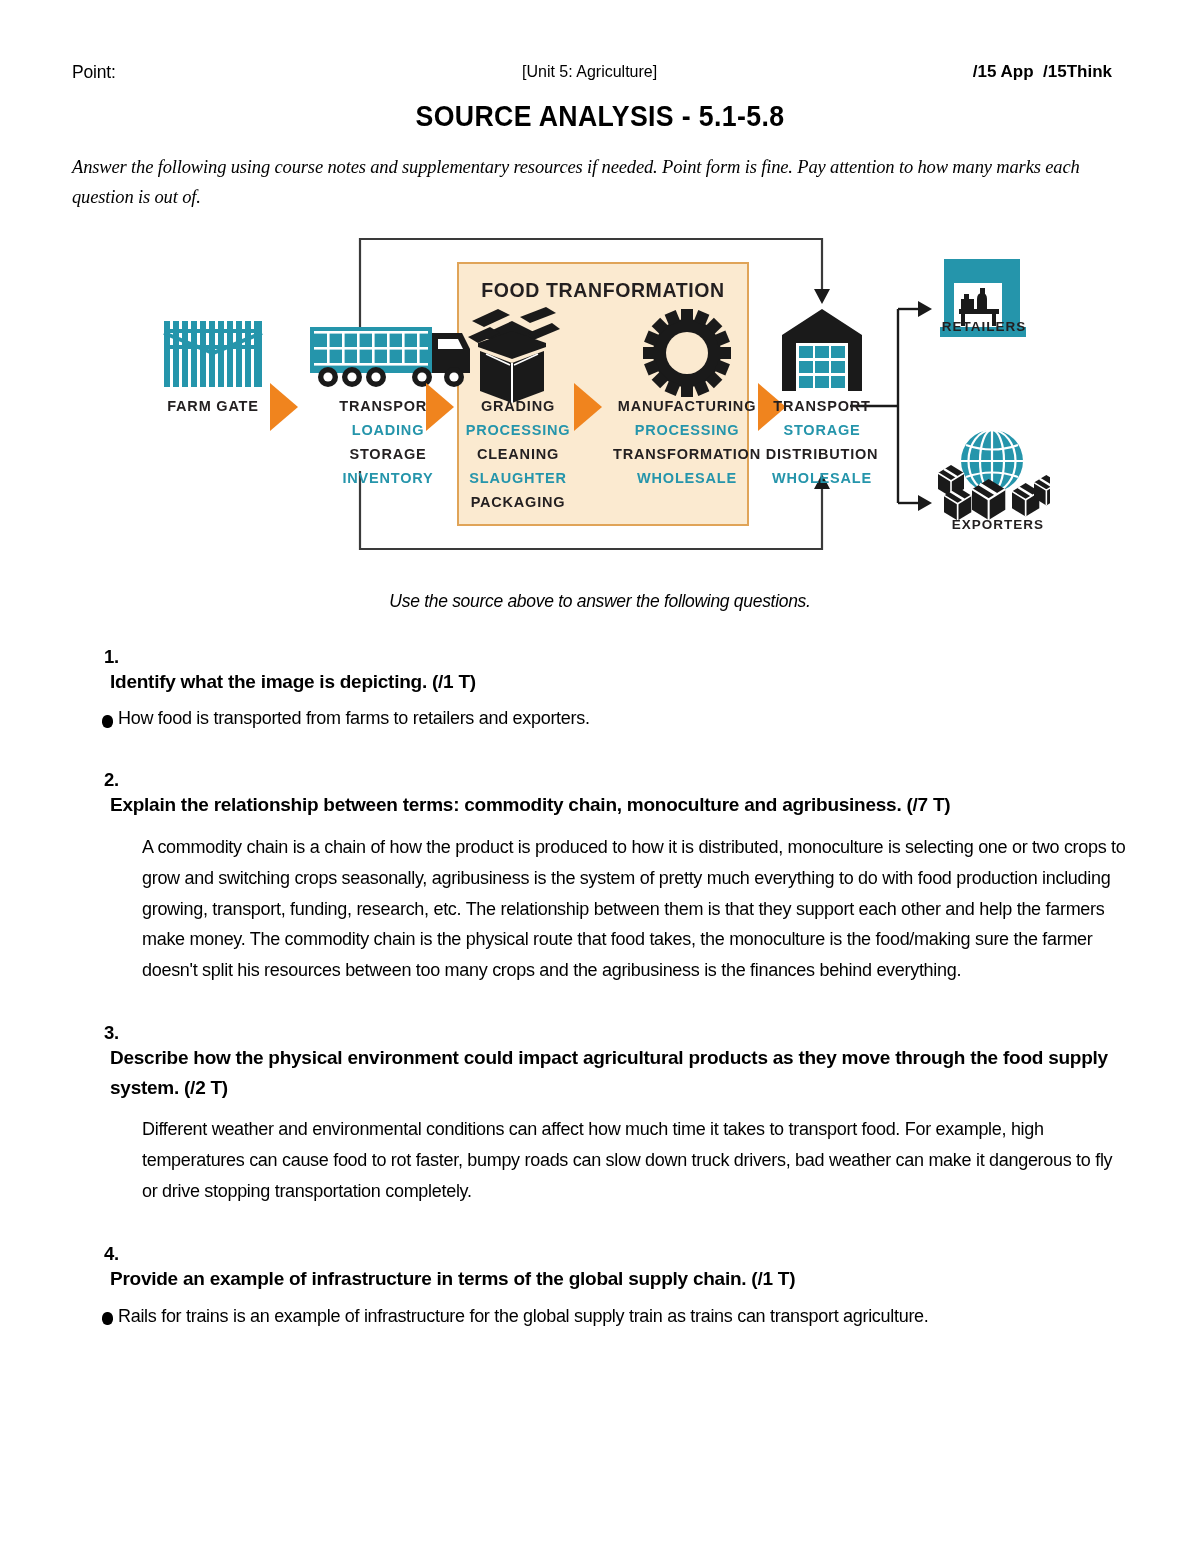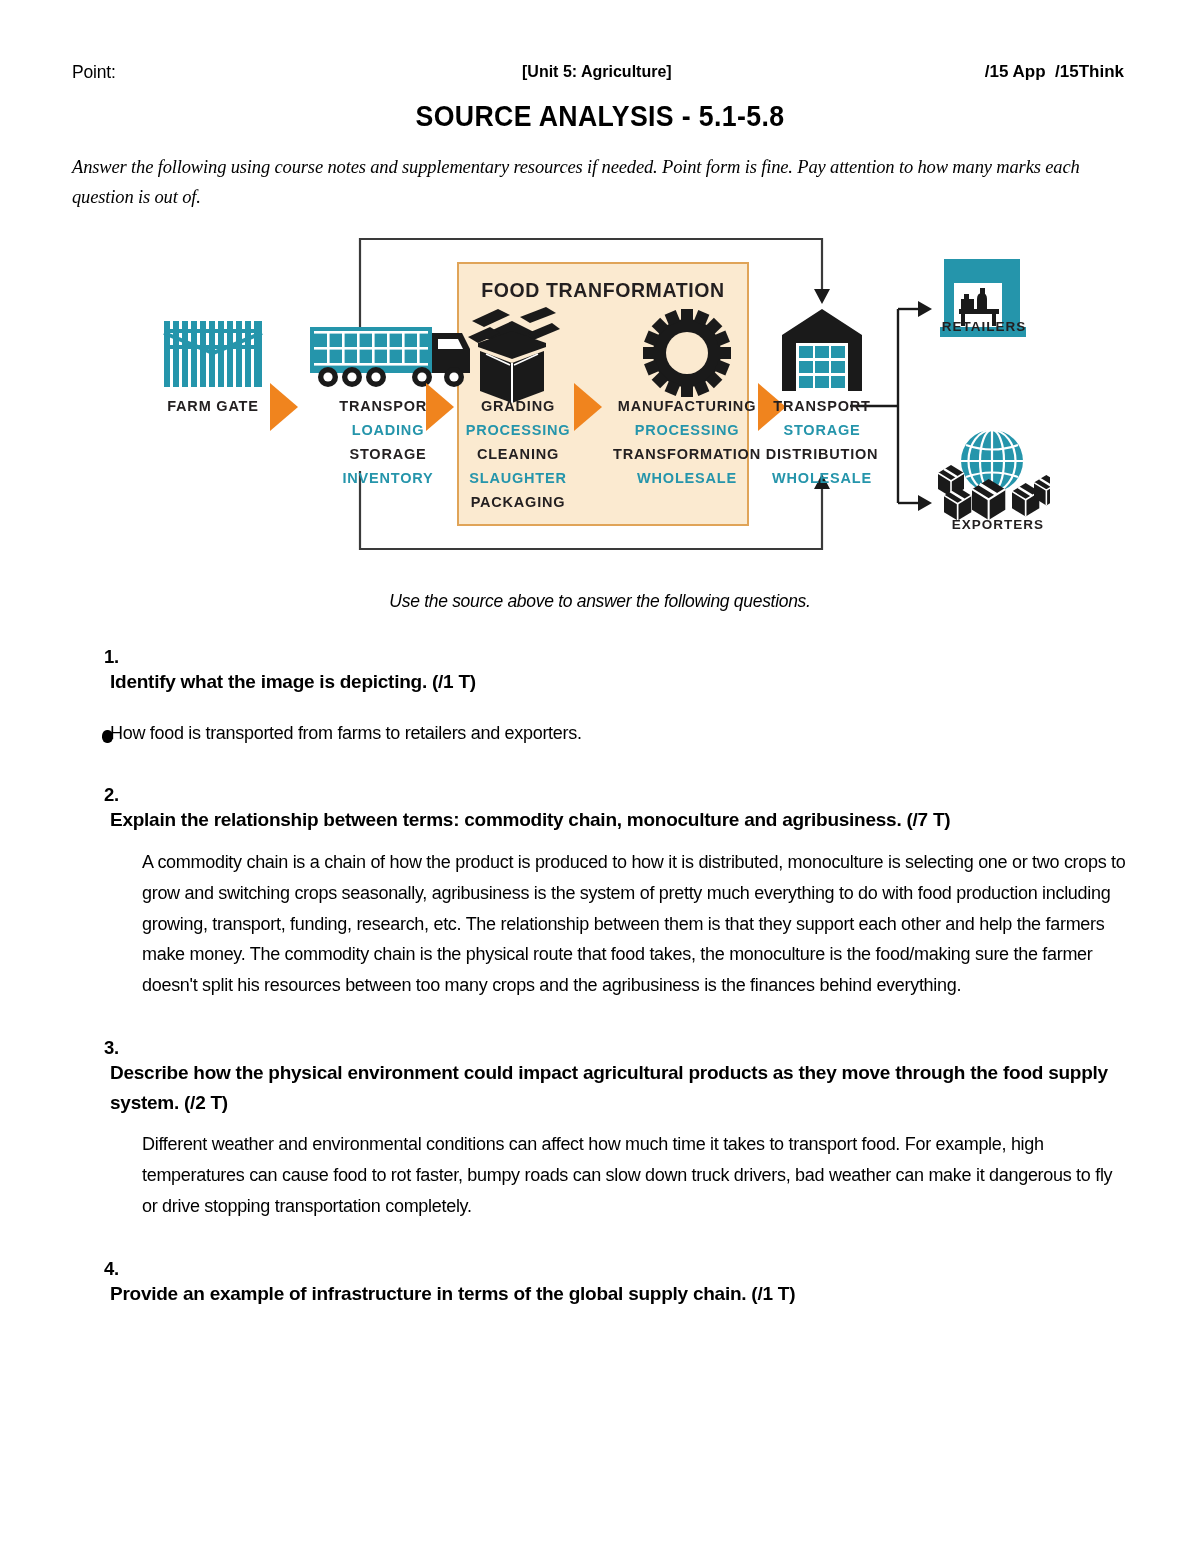--- a/index.html
+++ b/index.html
@@ -33,25 +33,24 @@
     left: 0;
     top: 0;
     font-size: 17.5px;
     letter-spacing: -0.2px;
   }
   .hdr-unit {
     position: absolute;
     left: 450px;
     top: 1px;
     font-size: 16px;
-    font-weight: bold;
   }
   .hdr-marks {
     position: absolute;
-    right: 4px;
+    right: 16px;
     top: 0;
     font-size: 17px;
     font-weight: bold;
     letter-spacing: 0px;
     white-space: pre;
   }
   .doc-title {
     text-align: center;
     font-size: 29px;
     font-weight: bold;
@@ -115,21 +114,22 @@
     flex: 1;
     font-size: 19px;
     font-weight: bold;
     line-height: 1.55;
     letter-spacing: -0.25px;
     margin-top: 21px;
   }
   .bullet-row {
     display: flex;
     align-items: flex-end;
-    margin-top: 23px;
+    margin-top: 8px;
+    gap: 8px;
   }
   .bullet-dot {
     width: 38px;
     flex: 0 0 38px;
     padding-left: 30px;
     box-sizing: border-box;
     font-size: 17px;
     line-height: 1.6;
   }
   .bullet-dot span {
@@ -424,16 +424,20 @@
         <div class="q-text">Describe how the physical environment could impact agricultural products as they move through the food supply system. (/2 T)</div>
       </div>
       <div class="answer">Different weather and environmental conditions can affect how much time it takes to transport food. For example, high temperatures can cause food to rot faster, bumpy roads can slow down truck drivers, bad weather can make it dangerous to fly or drive stopping transportation completely.</div>
     </div>
 
     <div class="q-block" style="margin-top:36px;">
       <div class="q-row">
         <div class="q-num">4.</div>
         <div class="q-text">Provide an example of infrastructure in terms of the global supply chain.  (/1 T)</div>
       </div>
+      <div class="bullet-row">
+        <div class="bullet-dot"><span></span></div>
+        <div class="answer-bullet">Rails for trains is an example of infrastructure for the global supply train as trains can transport agriculture.</div>
+      </div>
     </div>
 
   </div>
 </div>
 
 </body></html>

